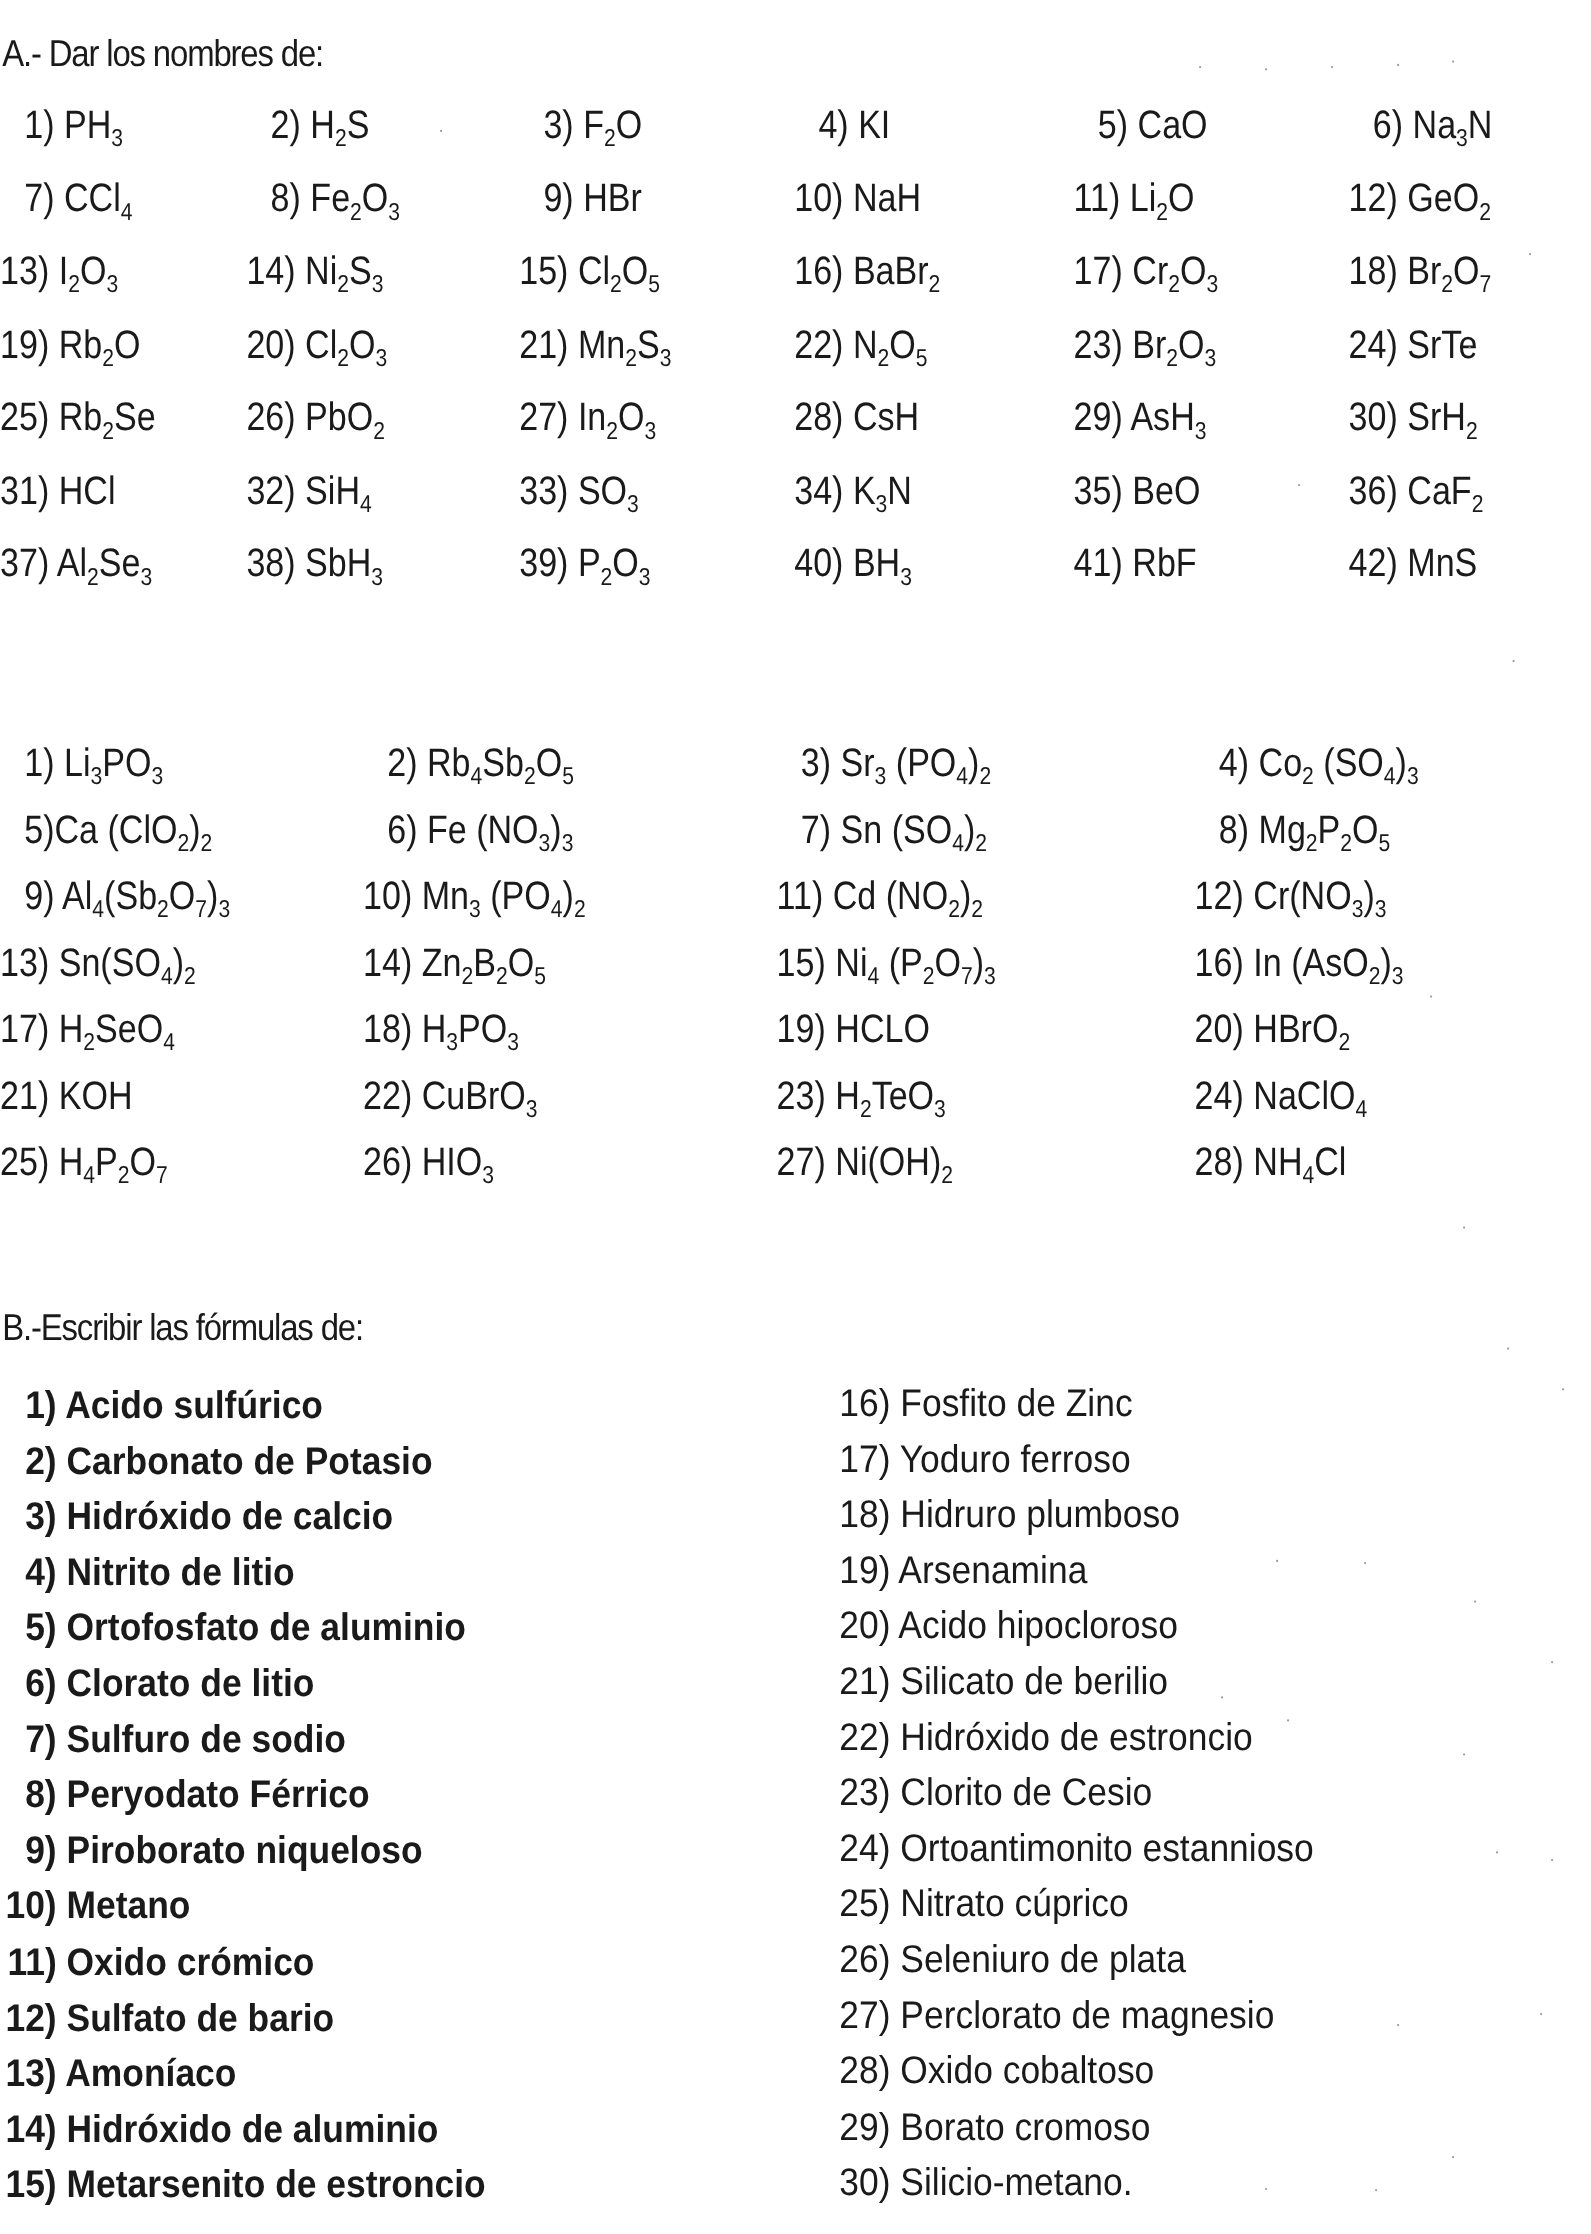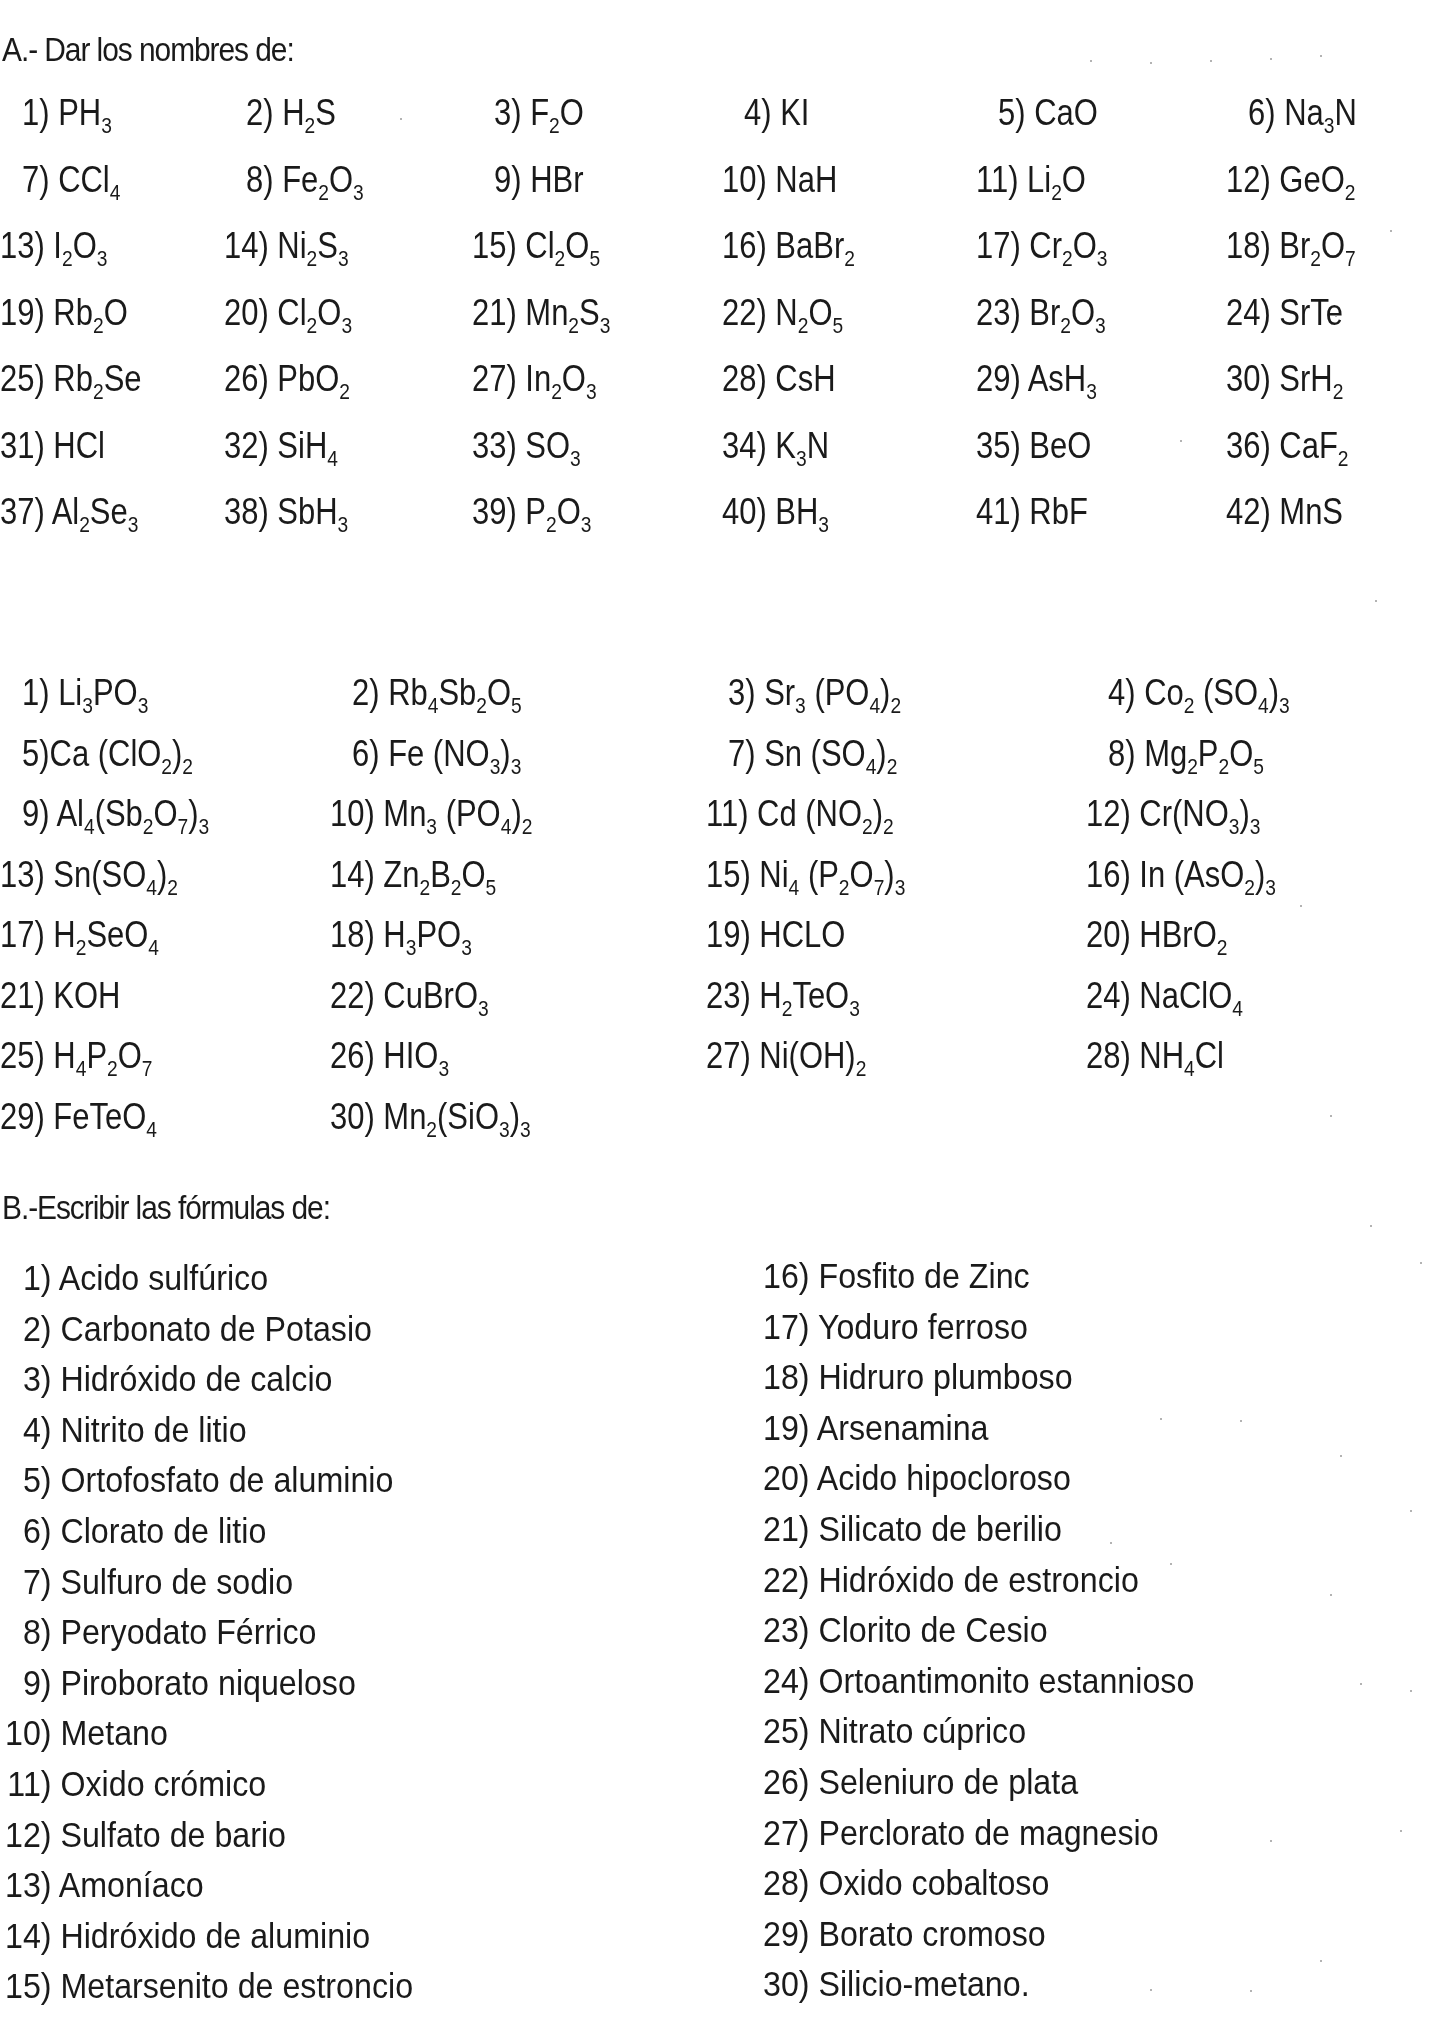--- a/index.html
+++ b/index.html
@@ -133,29 +133,25 @@
       <div class="cell" style="left: 330px;"><span>22) </span><span><span>CuBrO</span><sub>3</sub></span></div>
       <div class="cell" style="left: 706px;"><span>23) </span><span><span>H</span><sub>2</sub><span>TeO</span><sub>3</sub></span></div>
       <div class="cell" style="left: 1086px;"><span>24) </span><span><span>NaClO</span><sub>4</sub></span></div>
     </div>
     <div class="row">
       <div class="cell" style="left: 0px;"><span>25) </span><span><span>H</span><sub>4</sub><span>P</span><sub>2</sub><span>O</span><sub>7</sub></span></div>
       <div class="cell" style="left: 330px;"><span>26) </span><span><span>HIO</span><sub>3</sub></span></div>
       <div class="cell" style="left: 706px;"><span>27) </span><span><span>Ni(OH)</span><sub>2</sub></span></div>
       <div class="cell" style="left: 1086px;"><span>28) </span><span><span>NH</span><sub>4</sub><span>Cl</span></span></div>
     </div>
-    <div class="row">
-      <div class="cell" style="left: 0px;"><span>29) </span><span><span>FeTeO</span><sub>4</sub></span></div>
-      <div class="cell" style="left: 330px;"><span>30) </span><span><span>Mn</span><sub>2</sub><span>(SiO</span><sub>3</sub><span>)</span><sub>3</sub></span></div>
-    </div>
   </div>
 
 <div class="heading" style="left:2px; top:1188px;">B.-Escribir las fórmulas de:</div>
 
-<div class="list" id="listL" style="left:0; top:1253px;">
+<div class="list" id="listL" style="left:0; top:1253px;font-weight:bold;">
     <div class="item"><span class="num" style="width: 56px;">1)</span><span> Acido sulfúrico</span></div>
     <div class="item"><span class="num" style="width: 56px;">2)</span><span> Carbonato de Potasio</span></div>
     <div class="item"><span class="num" style="width: 56px;">3)</span><span> Hidróxido de calcio</span></div>
     <div class="item"><span class="num" style="width: 56px;">4)</span><span> Nitrito de litio</span></div>
     <div class="item"><span class="num" style="width: 56px;">5)</span><span> Ortofosfato de aluminio</span></div>
     <div class="item"><span class="num" style="width: 56px;">6)</span><span> Clorato de litio</span></div>
     <div class="item"><span class="num" style="width: 56px;">7)</span><span> Sulfuro de sodio</span></div>
     <div class="item"><span class="num" style="width: 56px;">8)</span><span> Peryodato Férrico</span></div>
     <div class="item"><span class="num" style="width: 56px;">9)</span><span> Piroborato niqueloso</span></div>
     <div class="item"><span class="num" style="width: 56px;">10)</span><span> Metano</span></div>

